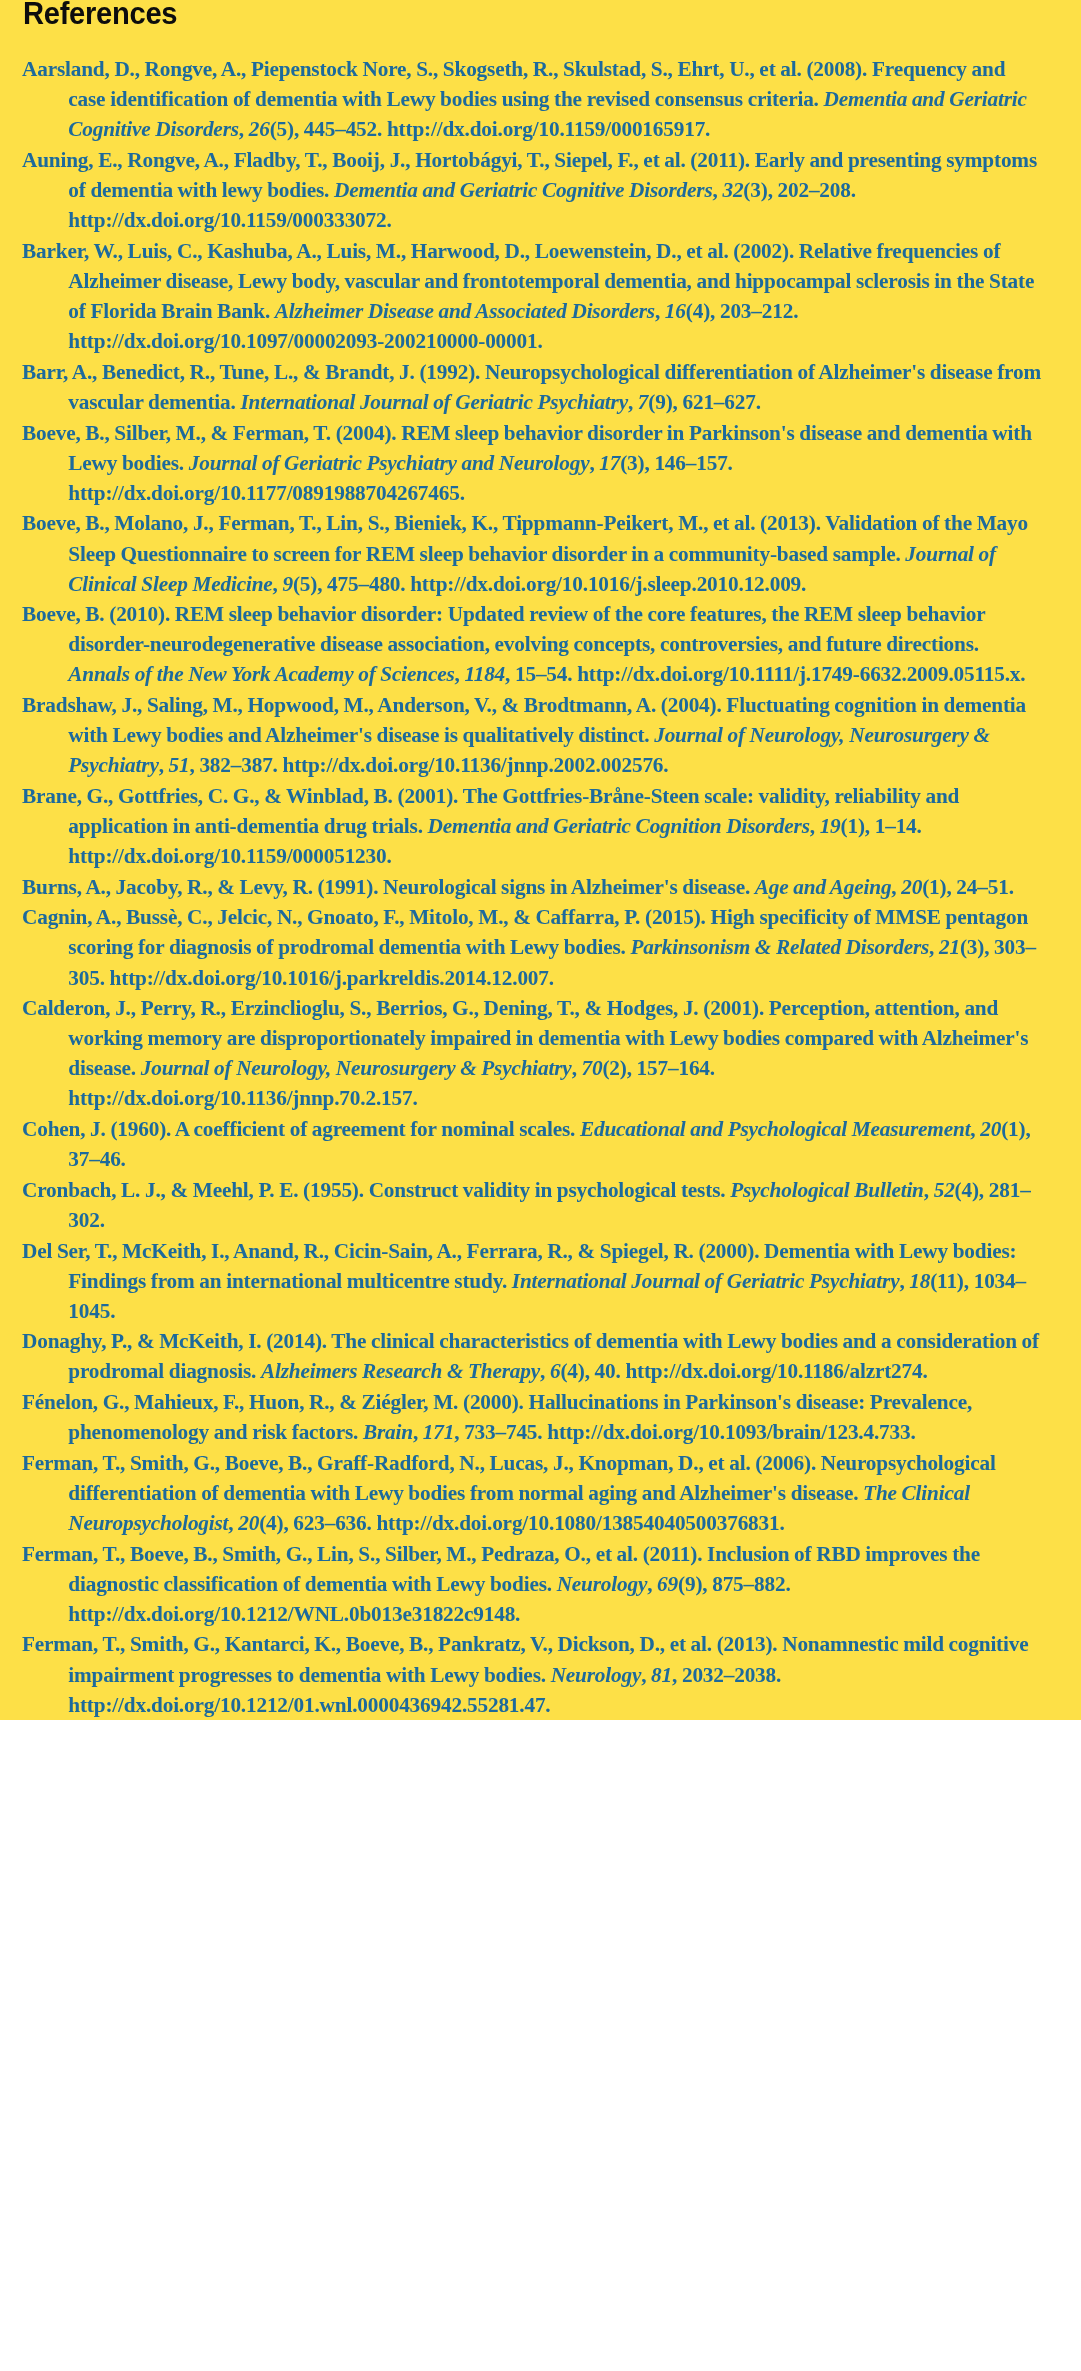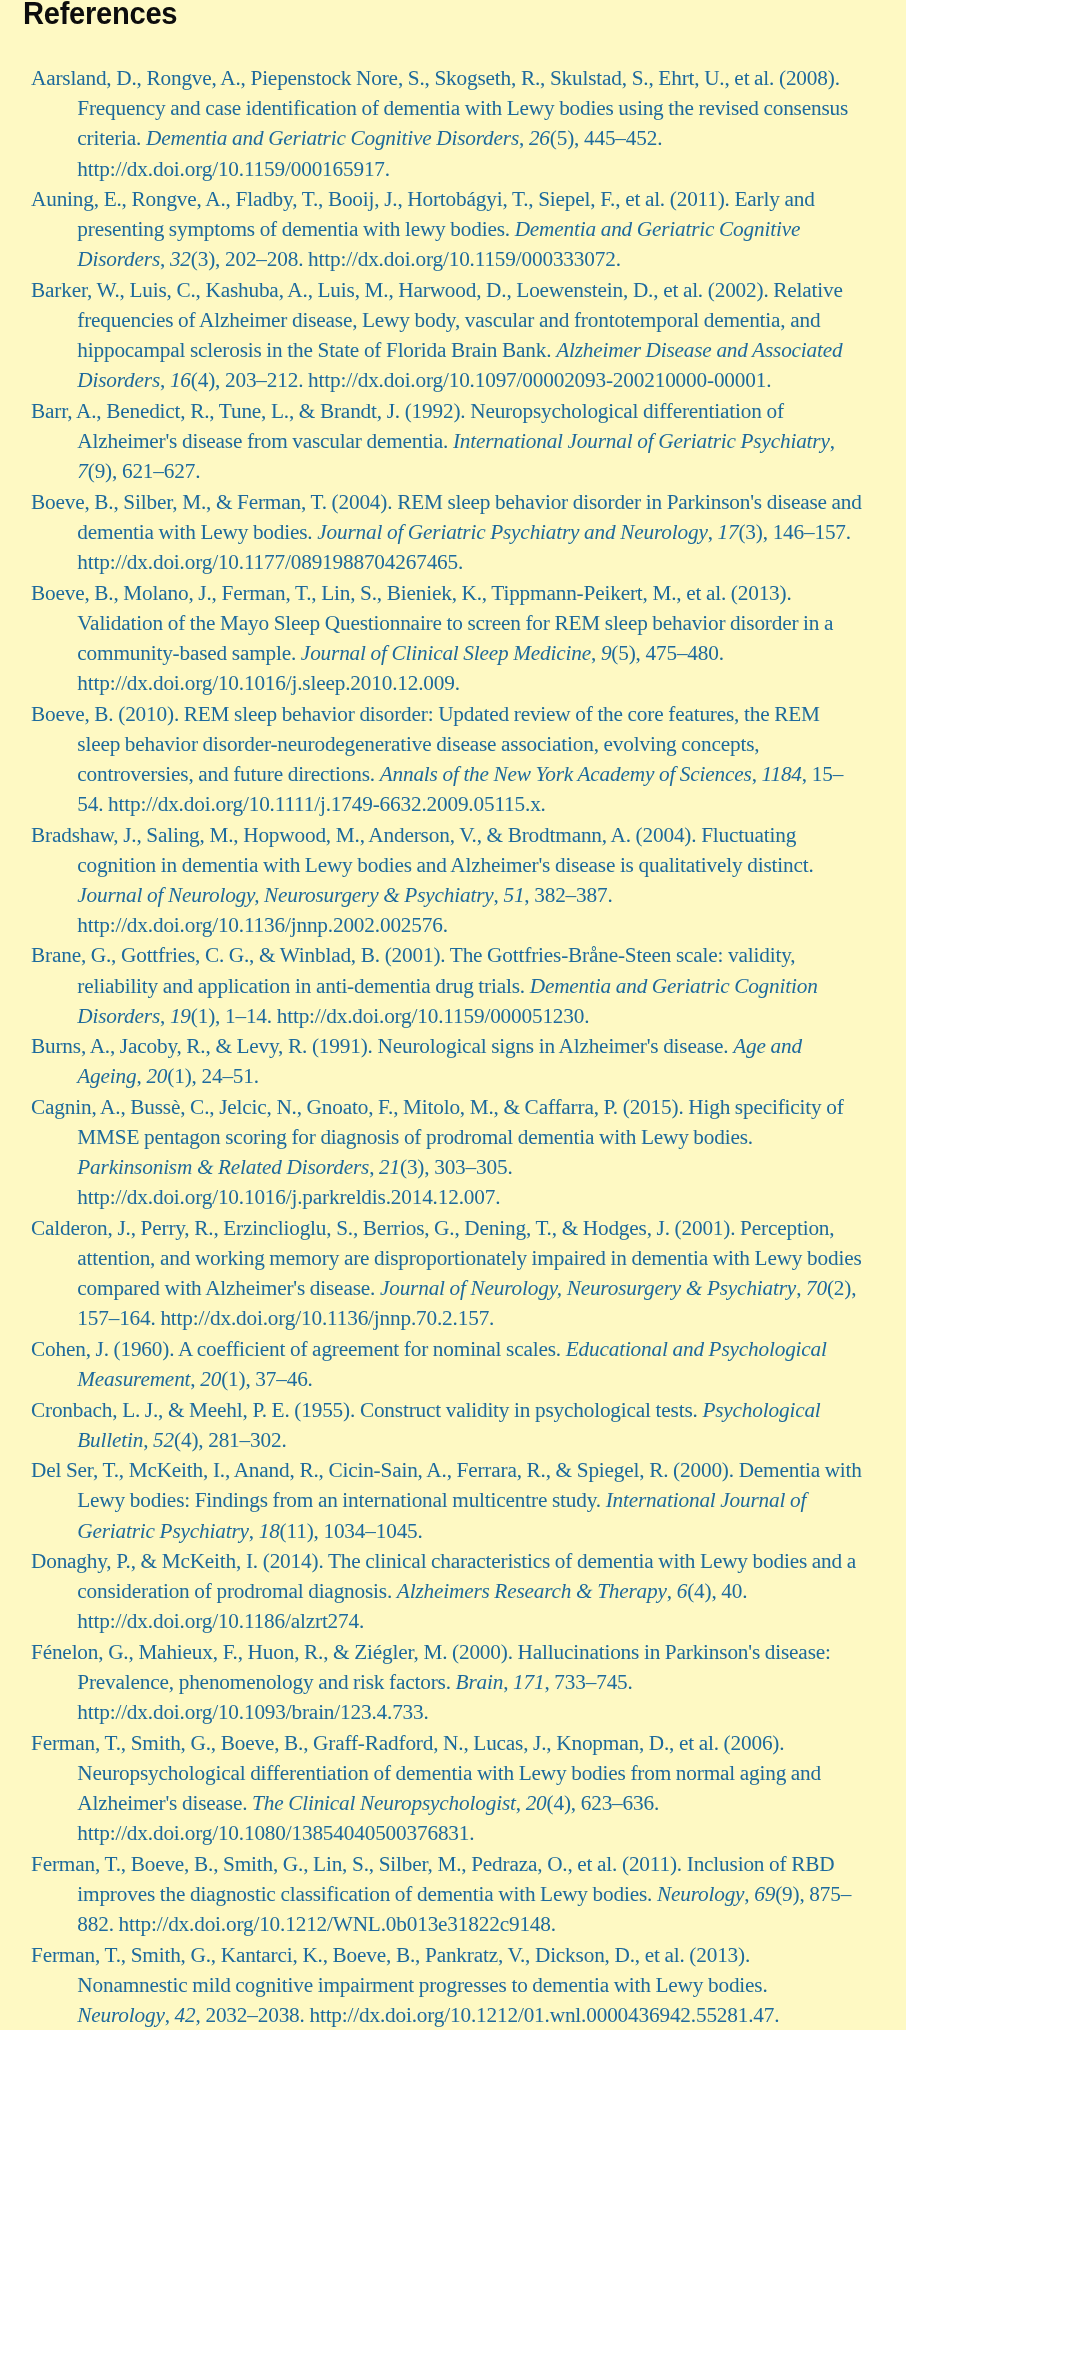--- a/index.html
+++ b/index.html
@@ -6,41 +6,42 @@
     margin: 0;
     padding: 0;
     background: #ffffff;
   }
   body {
     width: 1081px;
     font-family: "Liberation Serif", "DejaVu Serif", serif;
     -webkit-font-smoothing: antialiased;
   }
   .page {
-    width: 906px;
+    width: 1081px;
     box-sizing: border-box;
     padding: 0 22px 0 22px;
-    background: #fef9c3;
+    background: #fde047;
   }
   .page-title {
     font-family: "Liberation Sans", "DejaVu Sans", sans-serif;
     font-size: 31px;
     font-weight: bold;
     color: #0d0d0d;
     letter-spacing: -0.3px;
     margin: 0;
     padding: 0 0 0 1px;
     line-height: 0.88;
     transform: scaleX(0.94);
     transform-origin: left top;
   }
   .ref-list {
-    margin: 9px;
+    margin: 0;
     padding: 27px 0 0 0;
     list-style: none;
+    font-weight: bold;
   }
   .ref {
     color: #1d6a9c;
     font-size: 21.6px;
     line-height: 1.395;
     padding-left: 47px;
     text-indent: -47px;
     margin: 0 0 0.5px 0;
     text-align: left;
     letter-spacing: -0.18px;
@@ -72,16 +73,16 @@
       <li class="ref"><span>Burns, A., Jacoby, R., &amp; Levy, R.</span> <span>(1991).</span> <span>Neurological signs in Alzheimer's disease.</span> <i>Age and Ageing</i>, <i>20</i><span>(1)</span>, <span>24–51.</span> </li>
       <li class="ref"><span>Cagnin, A., Bussè, C., Jelcic, N., Gnoato, F., Mitolo, M., &amp; Caffarra, P.</span> <span>(2015).</span> <span>High specificity of MMSE pentagon scoring for diagnosis of prodromal dementia with Lewy bodies.</span> <i>Parkinsonism &amp; Related Disorders</i>, <i>21</i><span>(3)</span>, <span>303–305.</span> <span>http://dx.doi.org/10.1016/j.parkreldis.2014.12.007.</span> </li>
       <li class="ref"><span>Calderon, J., Perry, R., Erzinclioglu, S., Berrios, G., Dening, T., &amp; Hodges, J.</span> <span>(2001).</span> <span>Perception, attention, and working memory are disproportionately impaired in dementia with Lewy bodies compared with Alzheimer's disease.</span> <i>Journal of Neurology, Neurosurgery &amp; Psychiatry</i>, <i>70</i><span>(2)</span>, <span>157–164.</span> <span>http://dx.doi.org/10.1136/jnnp.70.2.157.</span> </li>
       <li class="ref"><span>Cohen, J.</span> <span>(1960).</span> <span>A coefficient of agreement for nominal scales.</span> <i>Educational and Psychological Measurement</i>, <i>20</i><span>(1)</span>, <span>37–46.</span> </li>
       <li class="ref"><span>Cronbach, L. J., &amp; Meehl, P. E.</span> <span>(1955).</span> <span>Construct validity in psychological tests.</span> <i>Psychological Bulletin</i>, <i>52</i><span>(4)</span>, <span>281–302.</span> </li>
       <li class="ref"><span>Del Ser, T., McKeith, I., Anand, R., Cicin-Sain, A., Ferrara, R., &amp; Spiegel, R.</span> <span>(2000).</span> <span>Dementia with Lewy bodies: Findings from an international multicentre study.</span> <i>International Journal of Geriatric Psychiatry</i>, <i>18</i><span>(11)</span>, <span>1034–1045.</span> </li>
       <li class="ref"><span>Donaghy, P., &amp; McKeith, I.</span> <span>(2014).</span> <span>The clinical characteristics of dementia with Lewy bodies and a consideration of prodromal diagnosis.</span> <i>Alzheimers Research &amp; Therapy</i>, <i>6</i><span>(4)</span>, <span>40.</span> <span>http://dx.doi.org/10.1186/alzrt274.</span> </li>
       <li class="ref"><span>Fénelon, G., Mahieux, F., Huon, R., &amp; Ziégler, M.</span> <span>(2000).</span> <span>Hallucinations in Parkinson's disease: Prevalence, phenomenology and risk factors.</span> <i>Brain</i>, <i>171</i>, <span>733–745.</span> <span>http://dx.doi.org/10.1093/brain/123.4.733.</span> </li>
       <li class="ref"><span>Ferman, T., Smith, G., Boeve, B., Graff-Radford, N., Lucas, J., Knopman, D., et al.</span> <span>(2006).</span> <span>Neuropsychological differentiation of dementia with Lewy bodies from normal aging and Alzheimer's disease.</span> <i>The Clinical Neuropsychologist</i>, <i>20</i><span>(4)</span>, <span>623–636.</span> <span>http://dx.doi.org/10.1080/13854040500376831.</span> </li>
       <li class="ref"><span>Ferman, T., Boeve, B., Smith, G., Lin, S., Silber, M., Pedraza, O., et al.</span> <span>(2011).</span> <span>Inclusion of RBD improves the diagnostic classification of dementia with Lewy bodies.</span> <i>Neurology</i>, <i>69</i><span>(9)</span>, <span>875–882.</span> <span>http://dx.doi.org/10.1212/WNL.0b013e31822c9148.</span> </li>
-      <li class="ref"><span>Ferman, T., Smith, G., Kantarci, K., Boeve, B., Pankratz, V., Dickson, D., et al.</span> <span>(2013).</span> <span>Nonamnestic mild cognitive impairment progresses to dementia with Lewy bodies.</span> <i>Neurology</i>, <i>42</i>, <span>2032–2038.</span> <span>http://dx.doi.org/10.1212/01.wnl.0000436942.55281.47.</span> </li>
+      <li class="ref"><span>Ferman, T., Smith, G., Kantarci, K., Boeve, B., Pankratz, V., Dickson, D., et al.</span> <span>(2013).</span> <span>Nonamnestic mild cognitive impairment progresses to dementia with Lewy bodies.</span> <i>Neurology</i>, <i>81</i>, <span>2032–2038.</span> <span>http://dx.doi.org/10.1212/01.wnl.0000436942.55281.47.</span> </li>
     </ol>
 
 </div>
 
 </body></html>

